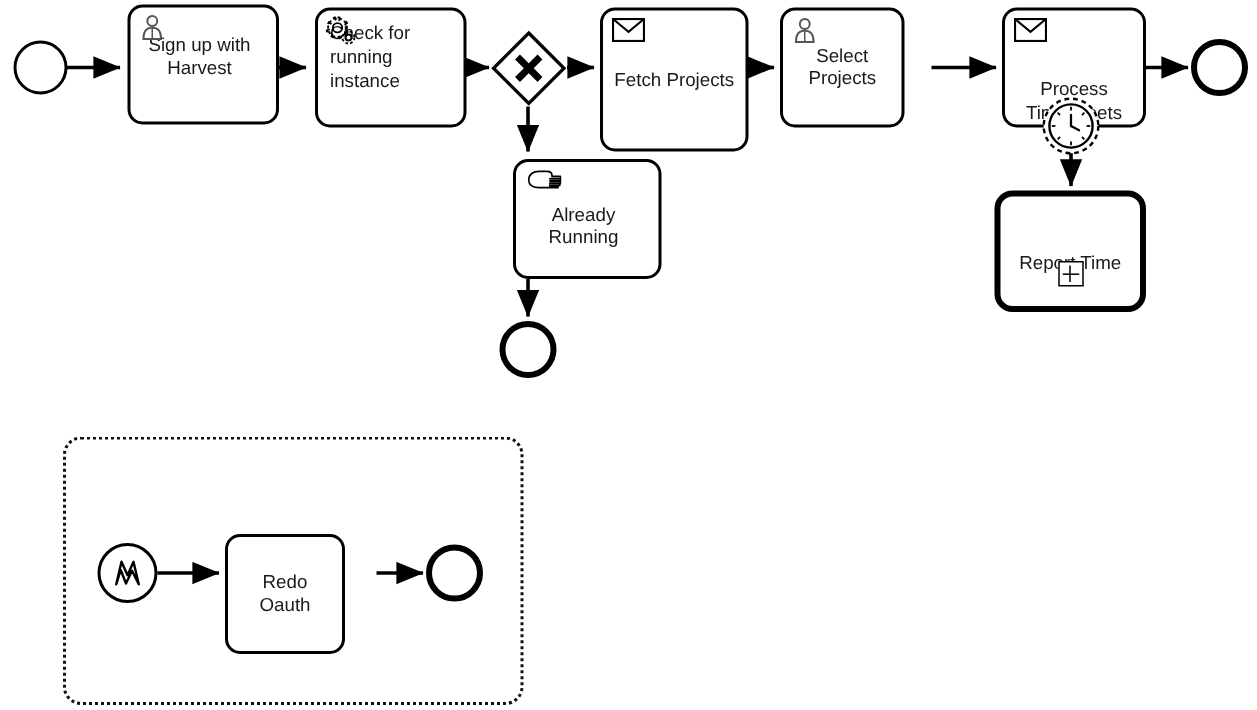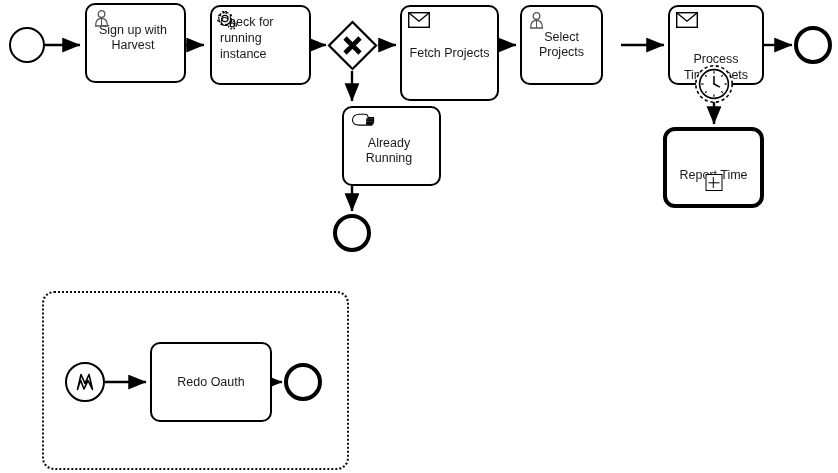--- a/index.html
+++ b/index.html
@@ -288,19 +288,19 @@
   </div>
 
   <div class="group-box" style="left:42px; top:291px; width:303px; height:175px;"></div>
 
   <div class="node event start" style="left:65px; top:362px; width:40px; height:40px;">
     <svg width="36" height="36" viewBox="0 0 36 36" style="display:block;margin:0;">
       <path d="M10.5 25.5 L14.0 10.5 L18.0 19.5 L22.0 10.5 L25.5 25.5 L21.0 16.5 L17.0 25.0 L13.5 16.0 Z" fill="none" stroke="#000000" stroke-width="1.6" stroke-linejoin="round"></path>
     </svg>
   </div>
 
-  <div class="node task" style="left:150px; top:342px; width:122px; height:80px;">
+  <div class="node task" style="left:150px; top:356px; width:80px; height:80px;">
     <span class="label">Redo Oauth</span>
   </div>
 
   <div class="node event end" style="left:284px; top:363px; width:38px; height:38px;"></div>
 
 </div>
 
 </body></html>

